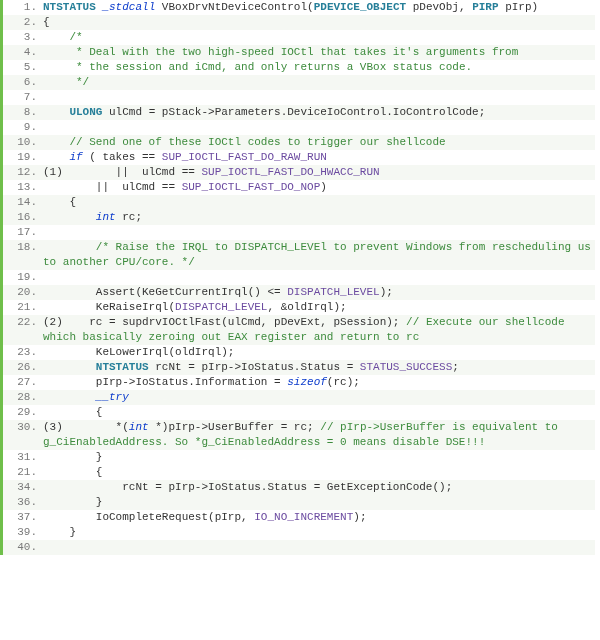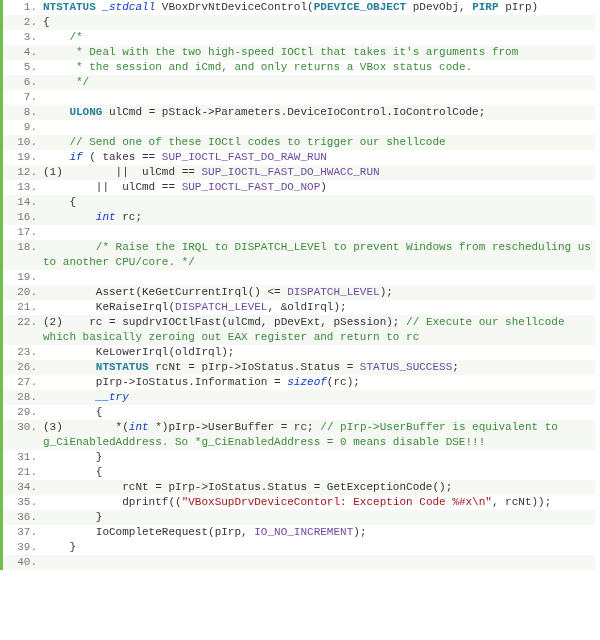--- a/index.html
+++ b/index.html
@@ -166,24 +166,20 @@
       <div class="code"><span>        }</span></div>
     </div>
     <div class="line odd">
       <div class="gutter">21.</div>
       <div class="code"><span>        {</span></div>
     </div>
     <div class="line even">
       <div class="gutter">34.</div>
       <div class="code"><span>            rcNt = pIrp-&gt;IoStatus.Status = GetExceptionCode();</span></div>
     </div>
-    <div class="line odd">
-      <div class="gutter">35.</div>
-      <div class="code"><span>            dprintf((</span><span class="c-str">"VBoxSupDrvDeviceContorl: Exception Code %#x\n"</span><span>, rcNt));</span></div>
-    </div>
     <div class="line even">
       <div class="gutter">36.</div>
       <div class="code"><span>        }</span></div>
     </div>
     <div class="line odd">
       <div class="gutter">37.</div>
       <div class="code"><span>        IoCompleteRequest(pIrp, </span><span class="c-macro">IO_NO_INCREMENT</span><span>);</span></div>
     </div>
     <div class="line odd">
       <div class="gutter">39.</div>

